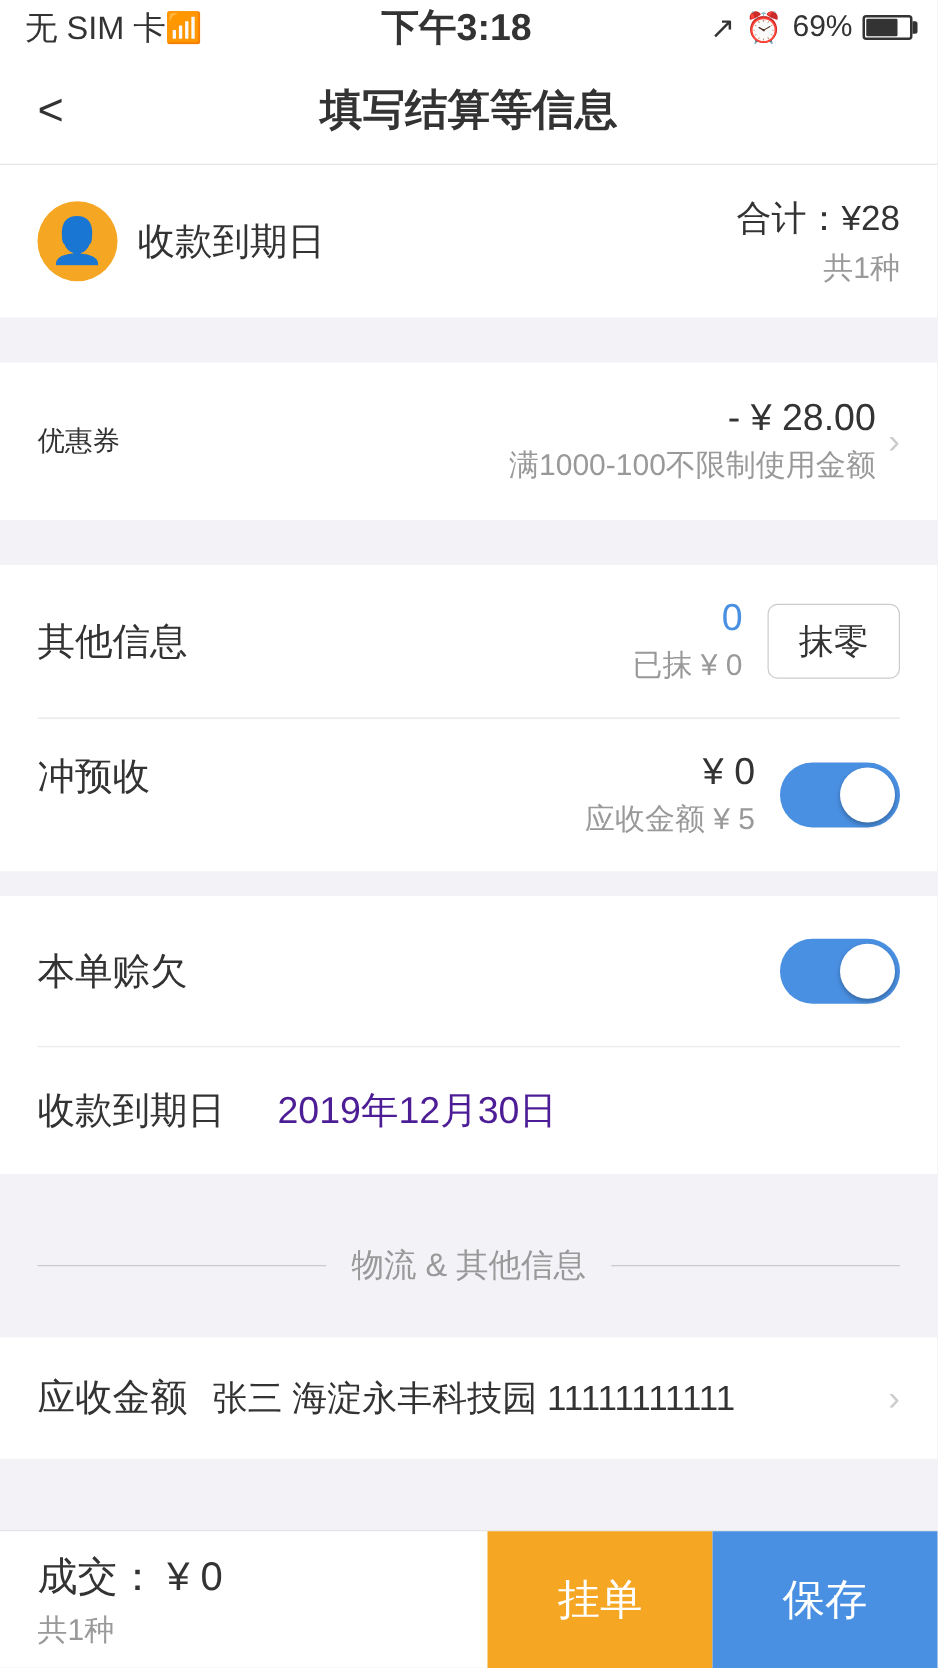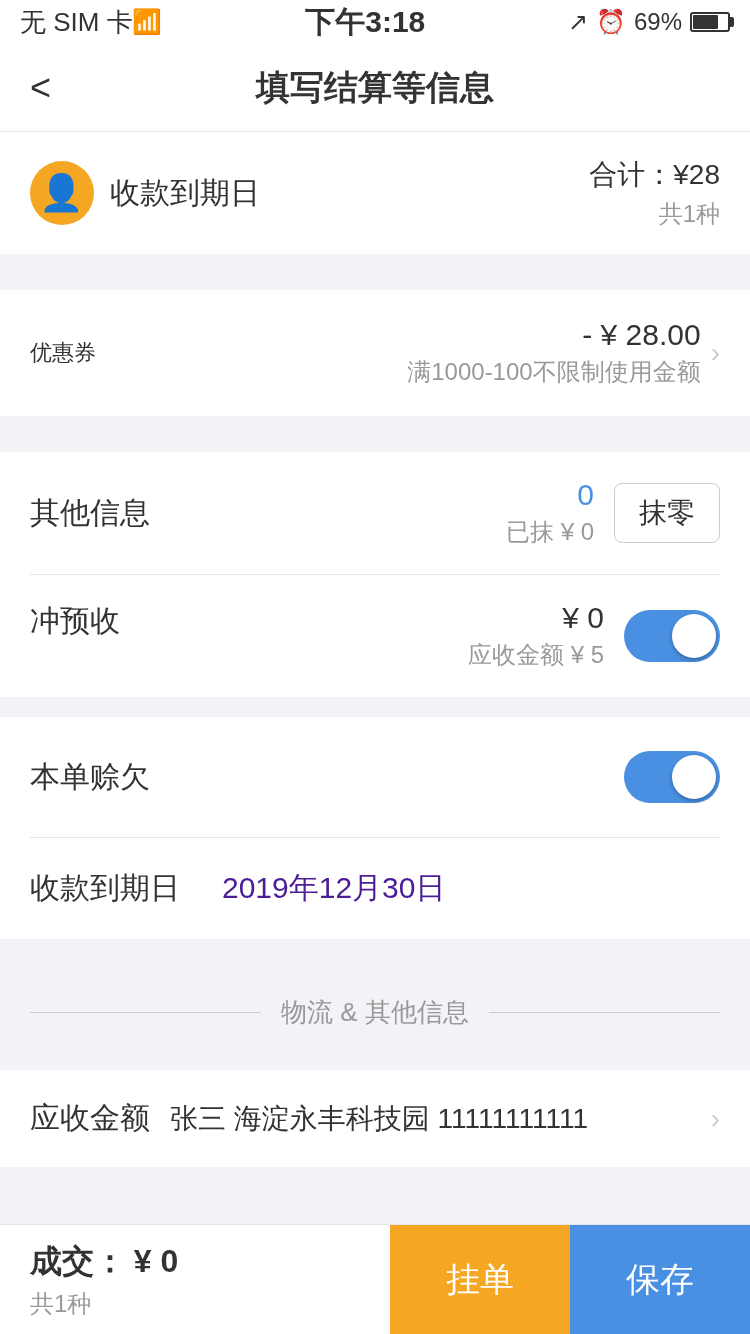--- a/index.html
+++ b/index.html
@@ -328,21 +328,21 @@
     .bottom-summary {
       flex: 1;
       padding: 0 30px;
     }
     .bottom-summary-top {
       font-size: 28px;
       color: #333;
     }
     .bottom-summary-top span {
       font-size: 32px;
-      font-weight: 700;
+      font-weight: 400;
       margin-top: 26px;
     }
     .bottom-summary-bottom {
       font-size: 24px;
       color: #999;
       margin-top: 4px;
     }
     .bottom-btn {
       width: 180px;
       height: 110px;

